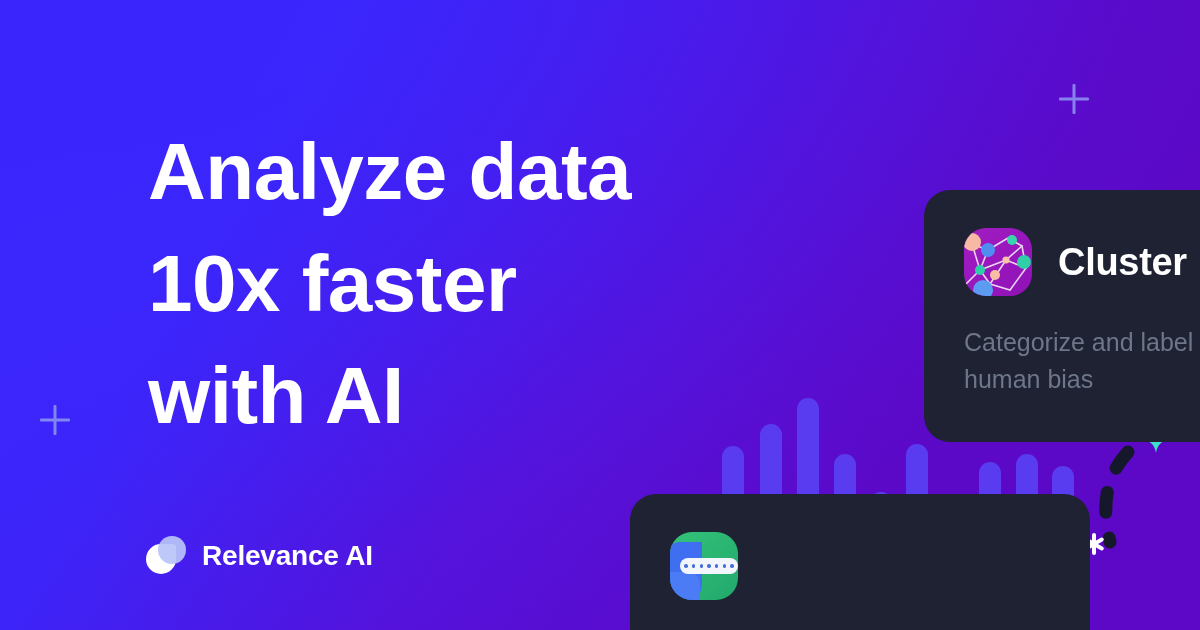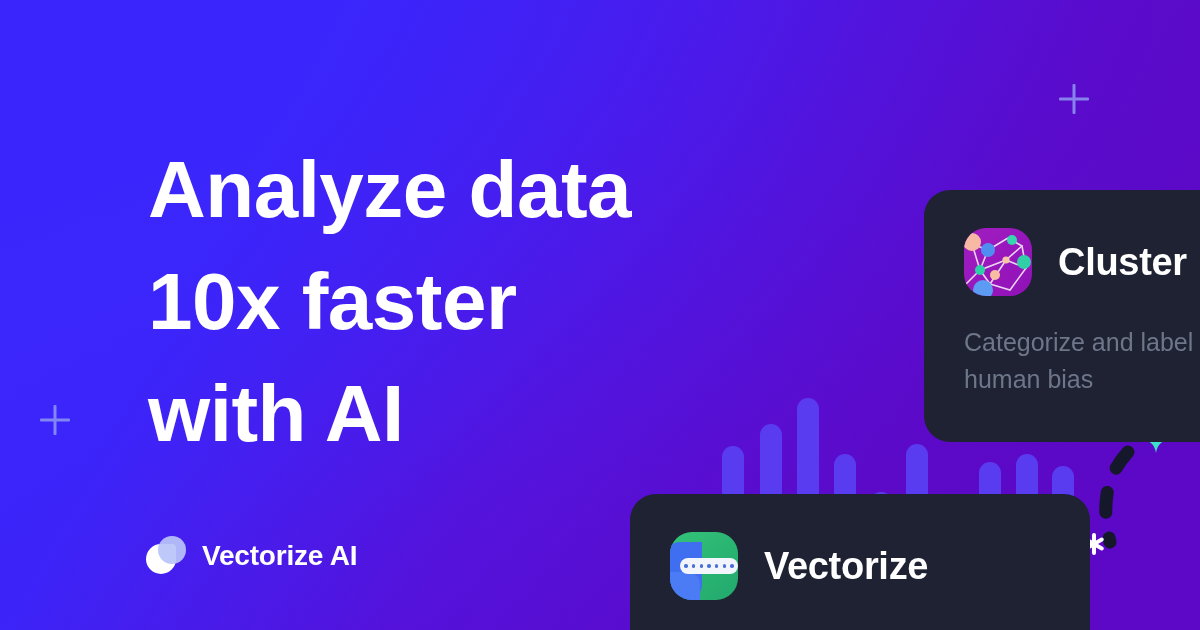--- a/index.html
+++ b/index.html
@@ -24,21 +24,21 @@
   
   .plus { position:absolute; color:#9fa4f7; }
   .plus .bar-h, .plus .bar-v { position:absolute; background:#8f97f2; border-radius:1px; }
   .plus .bar-h { left:0; top:50%; transform:translateY(-50%); width:100%; height:3px; }
   .plus .bar-v { top:0; left:50%; transform:translateX(-50%); height:100%; width:3px; }
   #plus-top-right { width:30px; height:30px; left:1059px; top:84px; opacity:.85; }
   #plus-left     { width:30px; height:30px; left:40px;  top:405px; opacity:.85; }
 
   
   #headline {
-    position:absolute; left:148px; top:134px;
+    position:absolute; left:148px; top:116px;
     font-size:80px; line-height:112px; font-weight:700;
     color:#ffffff; letter-spacing:-0.5px; white-space:pre-line;
   }
   #brand {
     position:absolute; left:146px; top:536px;
     display:flex; align-items:center; gap:16px;
   }
   #brand-mark { position:relative; width:40px; height:40px; }
   #brand-mark .leaf {
     position:absolute; left:0; top:8px; width:30px; height:30px;
@@ -118,21 +118,21 @@
 
 <div id="headline">Analyze data
 10x faster
 with AI</div>
 
 <div id="brand">
   <div id="brand-mark">
     <span class="leaf"></span>
     <span class="orb"></span>
   </div>
-  <div id="brand-name">Vectorize AI</div>
+  <div id="brand-name">Relevance AI</div>
 </div>
 
 <div id="waveform">
     <div class="wbar" style="left: 0px; width: 22px; height: 70px; border-radius: 11px;"></div>
     <div class="wbar" style="left: 38px; width: 22px; height: 92px; border-radius: 11px;"></div>
     <div class="wbar" style="left: 75px; width: 22px; height: 118px; border-radius: 11px;"></div>
     <div class="wbar" style="left: 112px; width: 22px; height: 62px; border-radius: 11px;"></div>
     <div class="wbar" style="left: 148px; width: 22px; height: 24px; border-radius: 11px;"></div>
     <div class="wbar" style="left: 184px; width: 22px; height: 72px; border-radius: 11px;"></div>
     <div class="wbar" style="left: 221px; width: 22px; height: 22px; border-radius: 11px;"></div>
@@ -202,15 +202,14 @@
       <span class="bar">
           <i></i>
           <i></i>
           <i></i>
           <i></i>
           <i></i>
           <i></i>
           <i></i>
         </span>
     </div>
-    <div class="card-title">Vectorize</div>
   </div>
 </div>
 
 </body></html>

